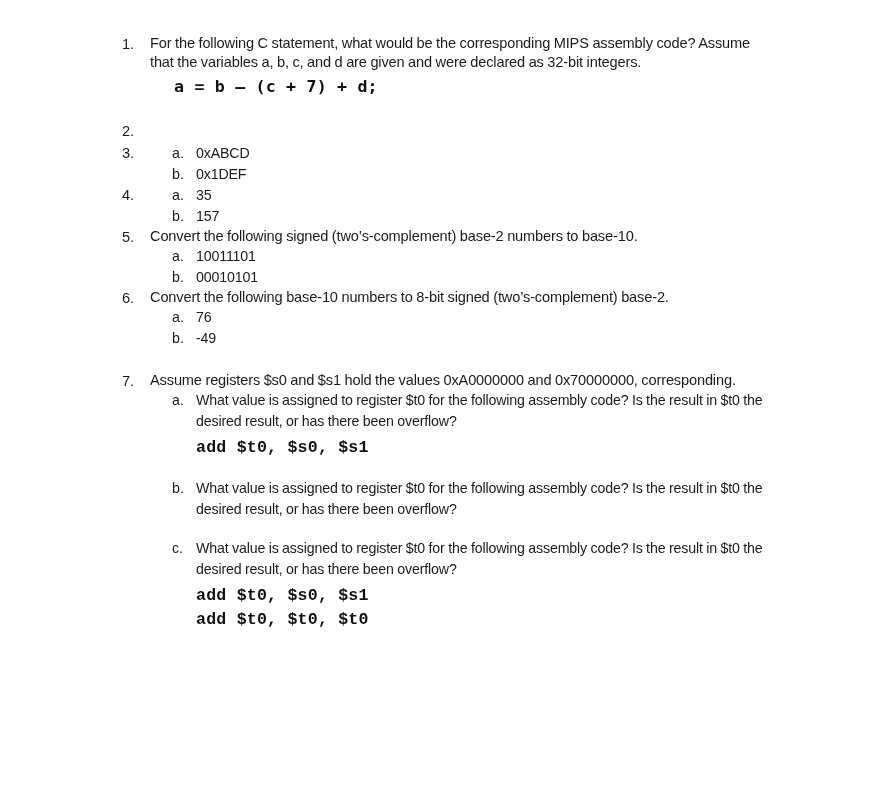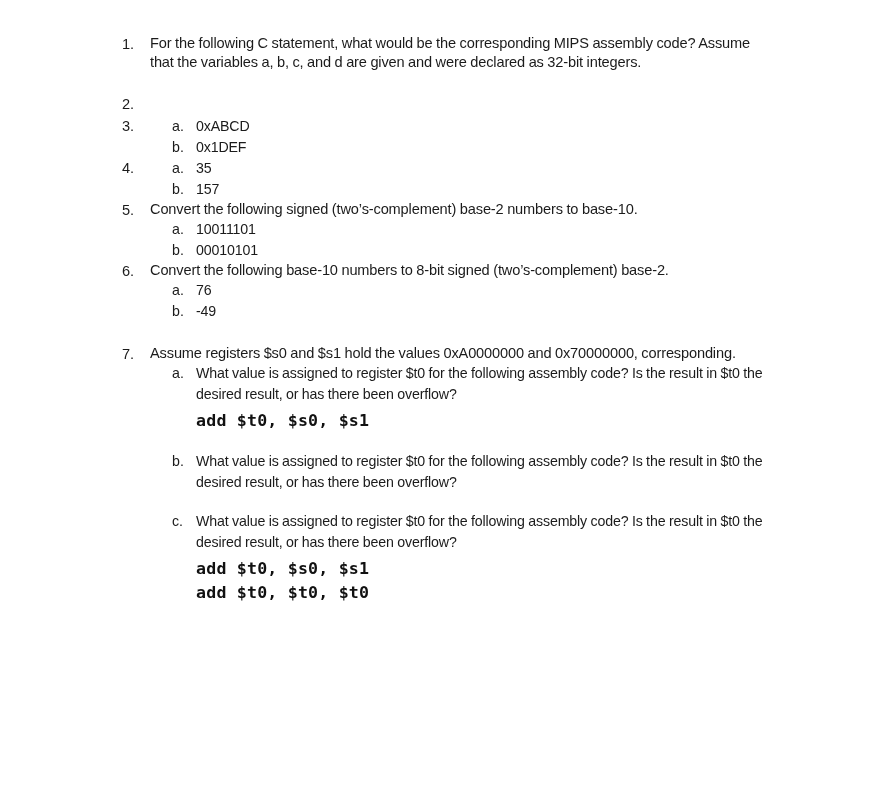--- a/index.html
+++ b/index.html
@@ -85,35 +85,37 @@
     color: #111111;
     white-space: pre;
   }
   .code-c {
     padding-left: 24px;
     margin-top: 3px;
   }
   .code-asm {
     padding-left: 74px;
     margin-top: 4px;
+    font-family: Liberation Mono, monospace;
   }
 
   
   .gap-lg { height: 22px; }
   .gap-md { height: 18px; }
 </style>
 </head>
 <body>
 
 <div class="page">
   <div class="content">
 
     <div class="q">
       <span class="q-num">1.</span>
       <span class="q-text">For the following C statement, what would be the corresponding MIPS assembly code? Assume that the variables a, b, c, and d are given and were declared as 32-bit integers.</span>
+      <div class="code code-c">a = b – (c + 7) + d;</div>
     </div>
 
     <div class="gap-lg"></div>
 
     <div class="q">
       <span class="q-num">2.</span>
     </div>
 
     <div class="gap-lg"></div>
 

